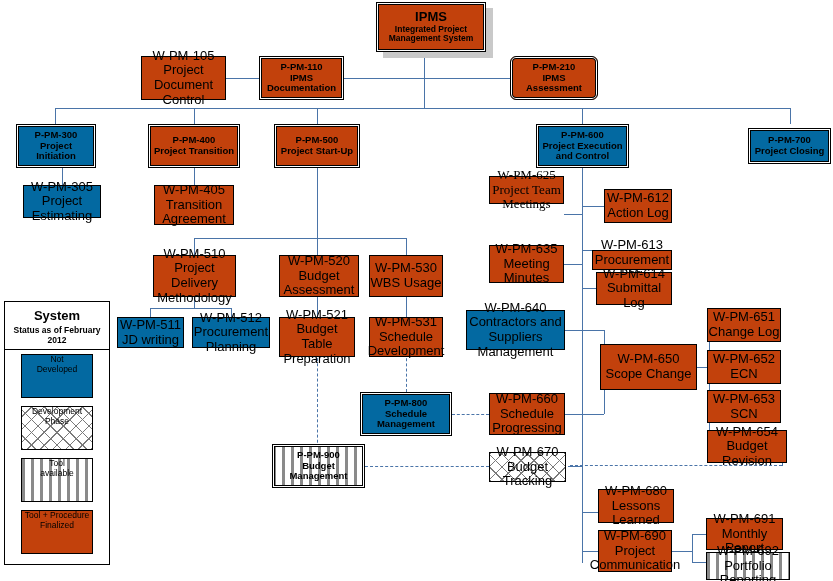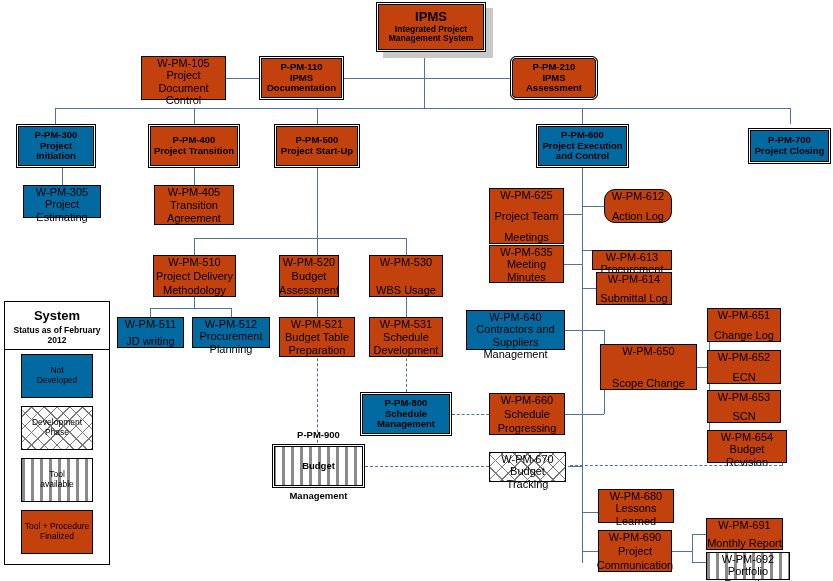--- a/index.html
+++ b/index.html
@@ -12,21 +12,21 @@
   .lnh{height:1px;}
   .lnv{width:1px;}
   .dash-h{position:absolute;height:0;border-top:1px dashed #4a74a8;}
   .dash-v{position:absolute;width:0;border-left:1px dashed #4a74a8;}
 
   
   .box{position:absolute;box-sizing:border-box;border:1px solid #000;
        background:#fff;display:flex;flex-direction:column;align-items:center;
        justify-content:center;text-align:center;color:#000;z-index:5;
        line-height:1.12;}
-  .w{font-size:11px;justify-content:space-between;}
+  .w{font-size:13px;}
   .p{font-size:9.5px;font-weight:bold;
      box-shadow:inset 0 0 0 1px #fff, inset 0 0 0 2px #000;
      border:1px solid #000;padding:2px;}
 
   
   .fill-gray{background:#0369a1;}
   .fill-white{background:#c2410c;}
   .fill-cross{
     background-color:#ffffff;
     background-image:
@@ -44,21 +44,21 @@
 
   
   #legend{position:absolute;left:4px;top:301px;width:104px;height:262px;
           border:1px solid #000;background:#fff;z-index:6;}
   #legend .lg-title{text-align:center;font-size:13px;font-weight:bold;
                     margin-top:6px;}
   #legend .lg-sub{text-align:center;font-size:8.5px;font-weight:bold;
                   margin-top:2px;padding-bottom:4px;border-bottom:1px solid #000;}
   .lg-item{position:absolute;left:16px;width:72px;height:44px;
            border:1px solid #000;box-sizing:border-box;display:flex;
-           align-items:center;justify-content:center;text-align:center;
+           justify-content:center;text-align:center;
            font-size:8.5px;line-height:1.15;}
 </style>
 </head>
 <body>
 
 <div id="canvas">
 
   <div class="shadow" style="left:383px;top:8px;width:110px;height:50px;"></div>
 
   <div class="ln lnv" style="left:424px;top:45px;height:63px;"></div>
@@ -197,21 +197,21 @@
     <span class="tx">W-PM-511</span>
     <span class="tx">JD writing</span>
   </div>
 
   <div class="box w fill-gray" style="left:192px;top:317px;width:78px;height:31px;">
     <span class="tx">W-PM-512</span>
     <span class="tx">Procurement</span>
     <span class="tx">Planning</span>
   </div>
 
-  <div class="box w fill-white" style="left:279px;top:255px;width:60px;height:42px;">
+  <div class="box w fill-white" style="left:279px;top:255px;width:80px;height:42px;">
     <span class="tx">W-PM-520</span>
     <span class="tx">Budget</span>
     <span class="tx">Assessment</span>
   </div>
 
   <div class="box w fill-white" style="left:279px;top:317px;width:76px;height:40px;">
     <span class="tx">W-PM-521</span>
     <span class="tx">Budget Table</span>
     <span class="tx">Preparation</span>
   </div>
@@ -231,32 +231,32 @@
     <span class="tx">P-PM-600</span>
     <span class="tx">Project Execution</span>
     <span class="tx">and Control</span>
   </div>
 
   <div class="box p fill-gray" style="left:748px;top:128px;width:83px;height:36px;">
     <span class="tx">P-PM-700</span>
     <span class="tx">Project Closing</span>
   </div>
 
-  <div class="box w fill-white" style="left:489px;top:188px;width:75px;height:56px;">
+  <div class="box w fill-white" style="left:489px;top:176px;width:75px;height:28px;font-family:Liberation Serif, serif;">
     <span class="tx">W-PM-625</span>
     <span class="tx">Project Team</span>
     <span class="tx">Meetings</span>
   </div>
 
   <div class="box w fill-white" style="left:489px;top:245px;width:75px;height:38px;">
     <span class="tx">W-PM-635</span>
     <span class="tx">Meeting Minutes</span>
   </div>
 
-  <div class="box w fill-white" style="left:604px;top:189px;width:68px;height:34px;border-radius:11px;">
+  <div class="box w fill-white" style="left:604px;top:189px;width:68px;height:34px;">
     <span class="tx">W-PM-612</span>
     <span class="tx">Action Log</span>
   </div>
 
   <div class="box w fill-white" style="left:592px;top:250px;width:80px;height:20px;">
     <span class="tx">W-PM-613</span>
     <span class="tx">Procurement Log</span>
   </div>
 
   <div class="box w fill-white" style="left:596px;top:272px;width:76px;height:33px;">
@@ -326,21 +326,21 @@
     <span class="tx">W-PM-692</span>
     <span class="tx">Portfolio Reporting</span>
   </div>
 
   <div class="box p fill-gray" style="left:360px;top:392px;width:92px;height:44px;">
     <span class="tx">P-PM-800</span>
     <span class="tx">Schedule</span>
     <span class="tx">Management</span>
   </div>
 
-  <div class="box p fill-vstripe" style="left:272px;top:444px;width:93px;height:44px;gap:20px;">
+  <div class="box p fill-vstripe" style="left:272px;top:444px;width:93px;height:44px;">
     <span class="tx">P-PM-900</span>
     <span class="tx">Budget</span>
     <span class="tx">Management</span>
   </div>
 
   <div id="legend">
     <div class="lg-title">System</div>
     <div class="lg-sub">Status as of February 2012</div>
 
     <div class="lg-item fill-gray" style="top:52px;">

